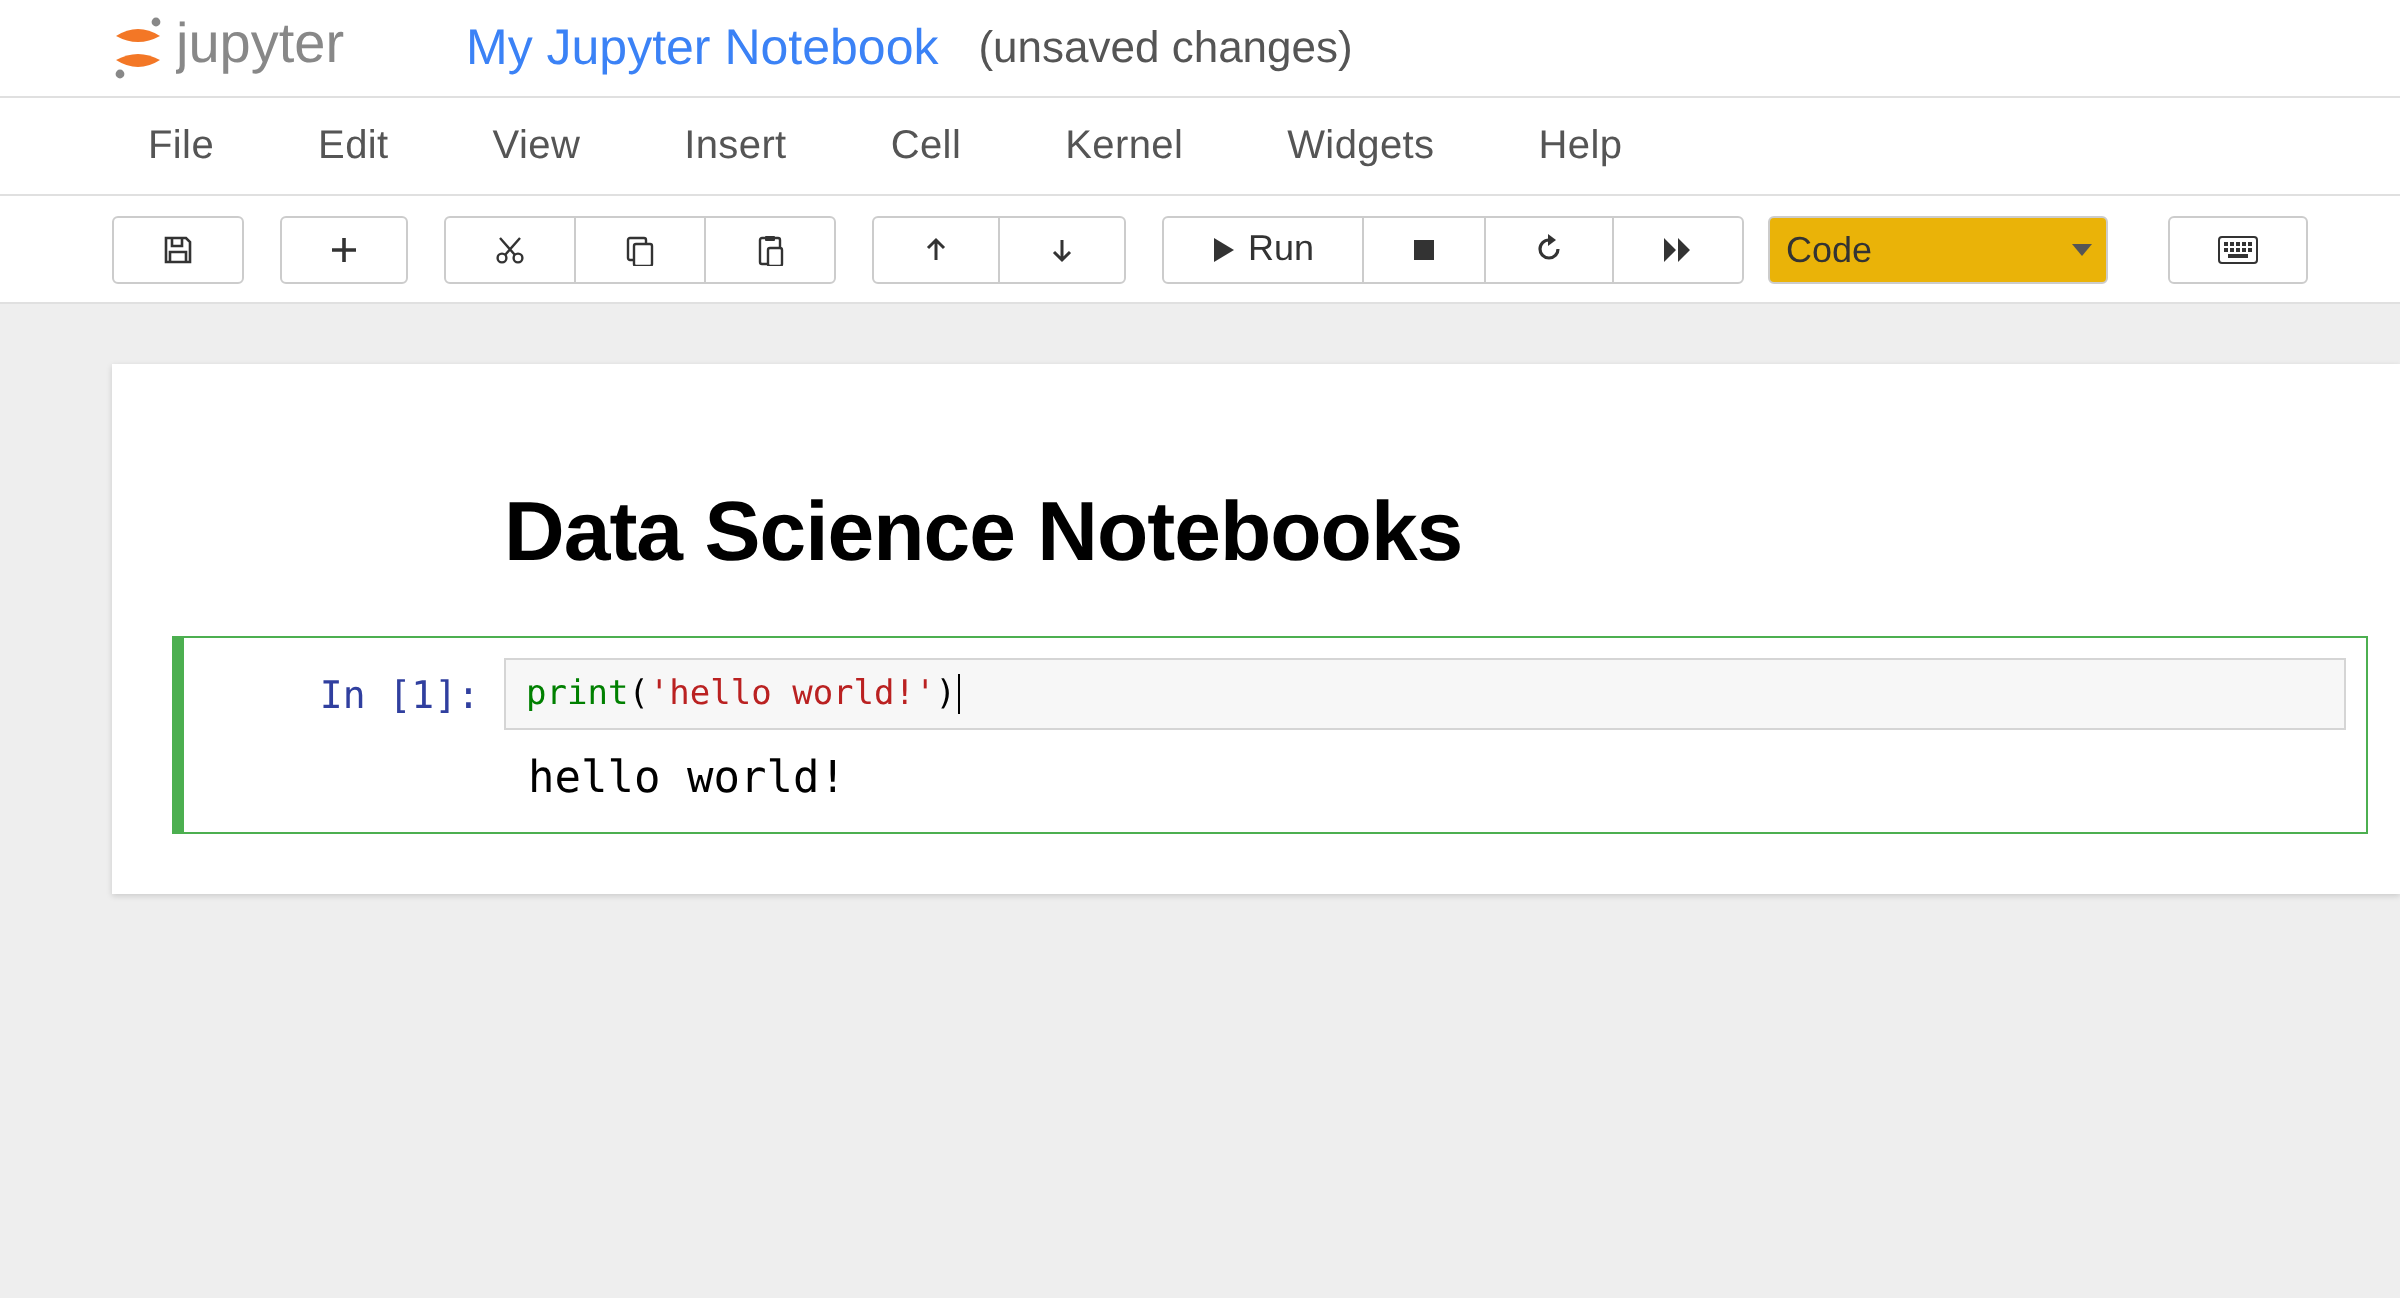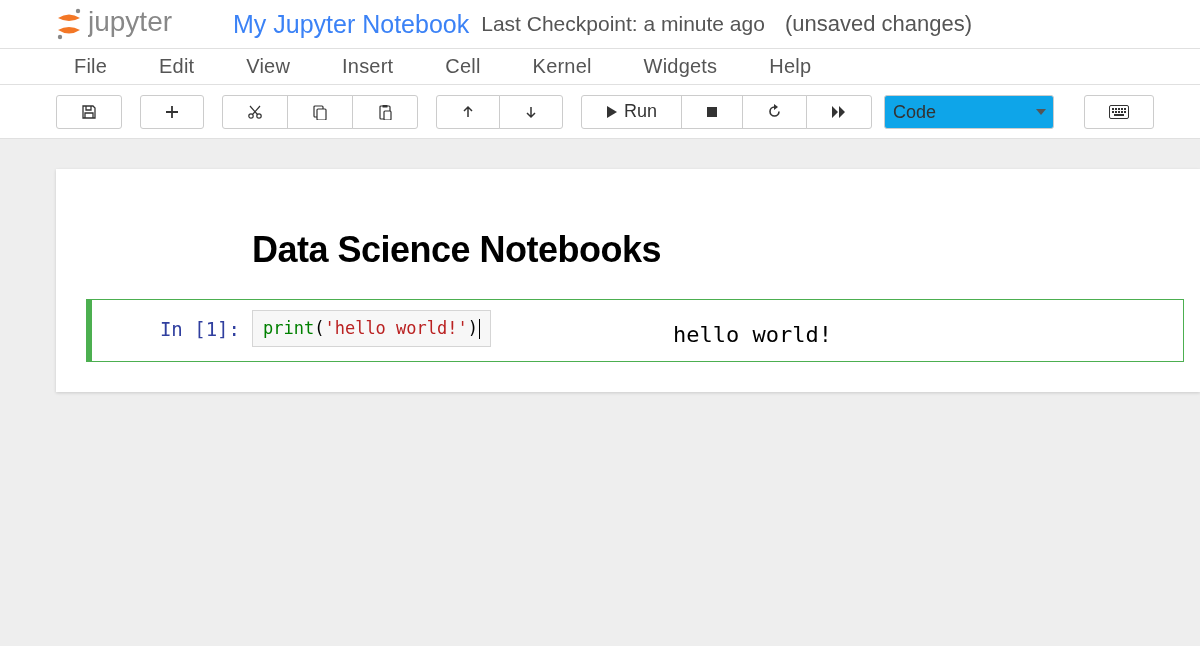--- a/index.html
+++ b/index.html
@@ -41,21 +41,21 @@
       margin-left: 8px;
       text-align: center;
     }
     
     .menubar {
       display: flex;
       align-items: center;
       padding: 0 12px 0 64px;
       border-top: 1px solid #e0e0e0;
       border-bottom: 1px solid #e0e0e0;
-      height: 37px;
+      height: 50px;
       gap: 32px;
       font-size: 20px;
       color: #555;
     }
     .menubar-item {
       padding: 8px 10px;
       cursor: pointer;
       letter-spacing: 0.2px;
     }
     
@@ -102,21 +102,21 @@
       font-size: 18px;
       margin-left: 6px;
     }
     .cell-type-select {
       height: 34px;
       border: 1px solid #ccc;
       border-radius: 3px;
       font-size: 18px;
       padding: 0 26px 0 8px;
       color: #333;
-      background: #0ea5e9;
+      background: #eab308;
       appearance: none;
       position: relative;
       width: 170px;
       cursor: pointer;
     }
     .select-wrap {
       position: relative;
       display: inline-block;
       margin-left: 6px;
     }
@@ -138,33 +138,33 @@
       height: calc(649px - 40px - 48px - 54px);
     }
     .notebook-inner {
       background: #fff;
       margin: 0 auto 0 56px;
       width: 1144px;
       box-shadow: 0 1px 3px rgba(0,0,0,0.15);
       padding: 60px 0 30px 0;
     }
     .md-heading {
-      font-size: 36px;
+      font-size: 42px;
       font-weight: 700;
       color: #000;
       padding: 0 0 28px 196px;
       letter-spacing: -0.5px;
     }
     .code-cell {
       border: 1px solid #4caf50;
       border-left: 6px solid #4caf50;
       margin: 0 16px 0 30px;
       padding: 10px 0 14px 0;
       display: flex;
-      flex-direction: row;
+      flex-direction: column;
     }
     .cell-row {
       display: flex;
       align-items: flex-start;
     }
     .prompt {
       width: 160px;
       text-align: right;
       font-family: Menlo, Monaco, Consolas, monospace;
       font-size: 19px;
@@ -210,21 +210,20 @@
       <circle cx="22" cy="3" r="2.2" fill="#888"></circle>
       <path d="M 2 10 Q 13 16 24 10 Q 13 3 2 10 Z" fill="#f37726"></path>
       <path d="M 2 22 Q 13 16 24 22 Q 13 29 2 22 Z" fill="#f37726"></path>
       <circle cx="4" cy="29" r="2.2" fill="#888"></circle>
     </svg>
     <svg width="125" height="30" viewBox="0 0 125 30">
       <text x="0" y="23" font-family="Helvetica, Arial, sans-serif" font-size="28" fill="#888" font-weight="400">jupyter</text>
     </svg>
   </div>
   <span class="notebook-title">My Jupyter Notebook</span>
-  <span class="checkpoint">Last Checkpoint: a minute ago</span>
   <span class="unsaved">(unsaved changes)</span>
 </div>
 
 <div class="menubar">
   <div class="menubar-item">File</div>
   <div class="menubar-item">Edit</div>
   <div class="menubar-item">View</div>
   <div class="menubar-item">Insert</div>
   <div class="menubar-item">Cell</div>
   <div class="menubar-item">Kernel</div>

